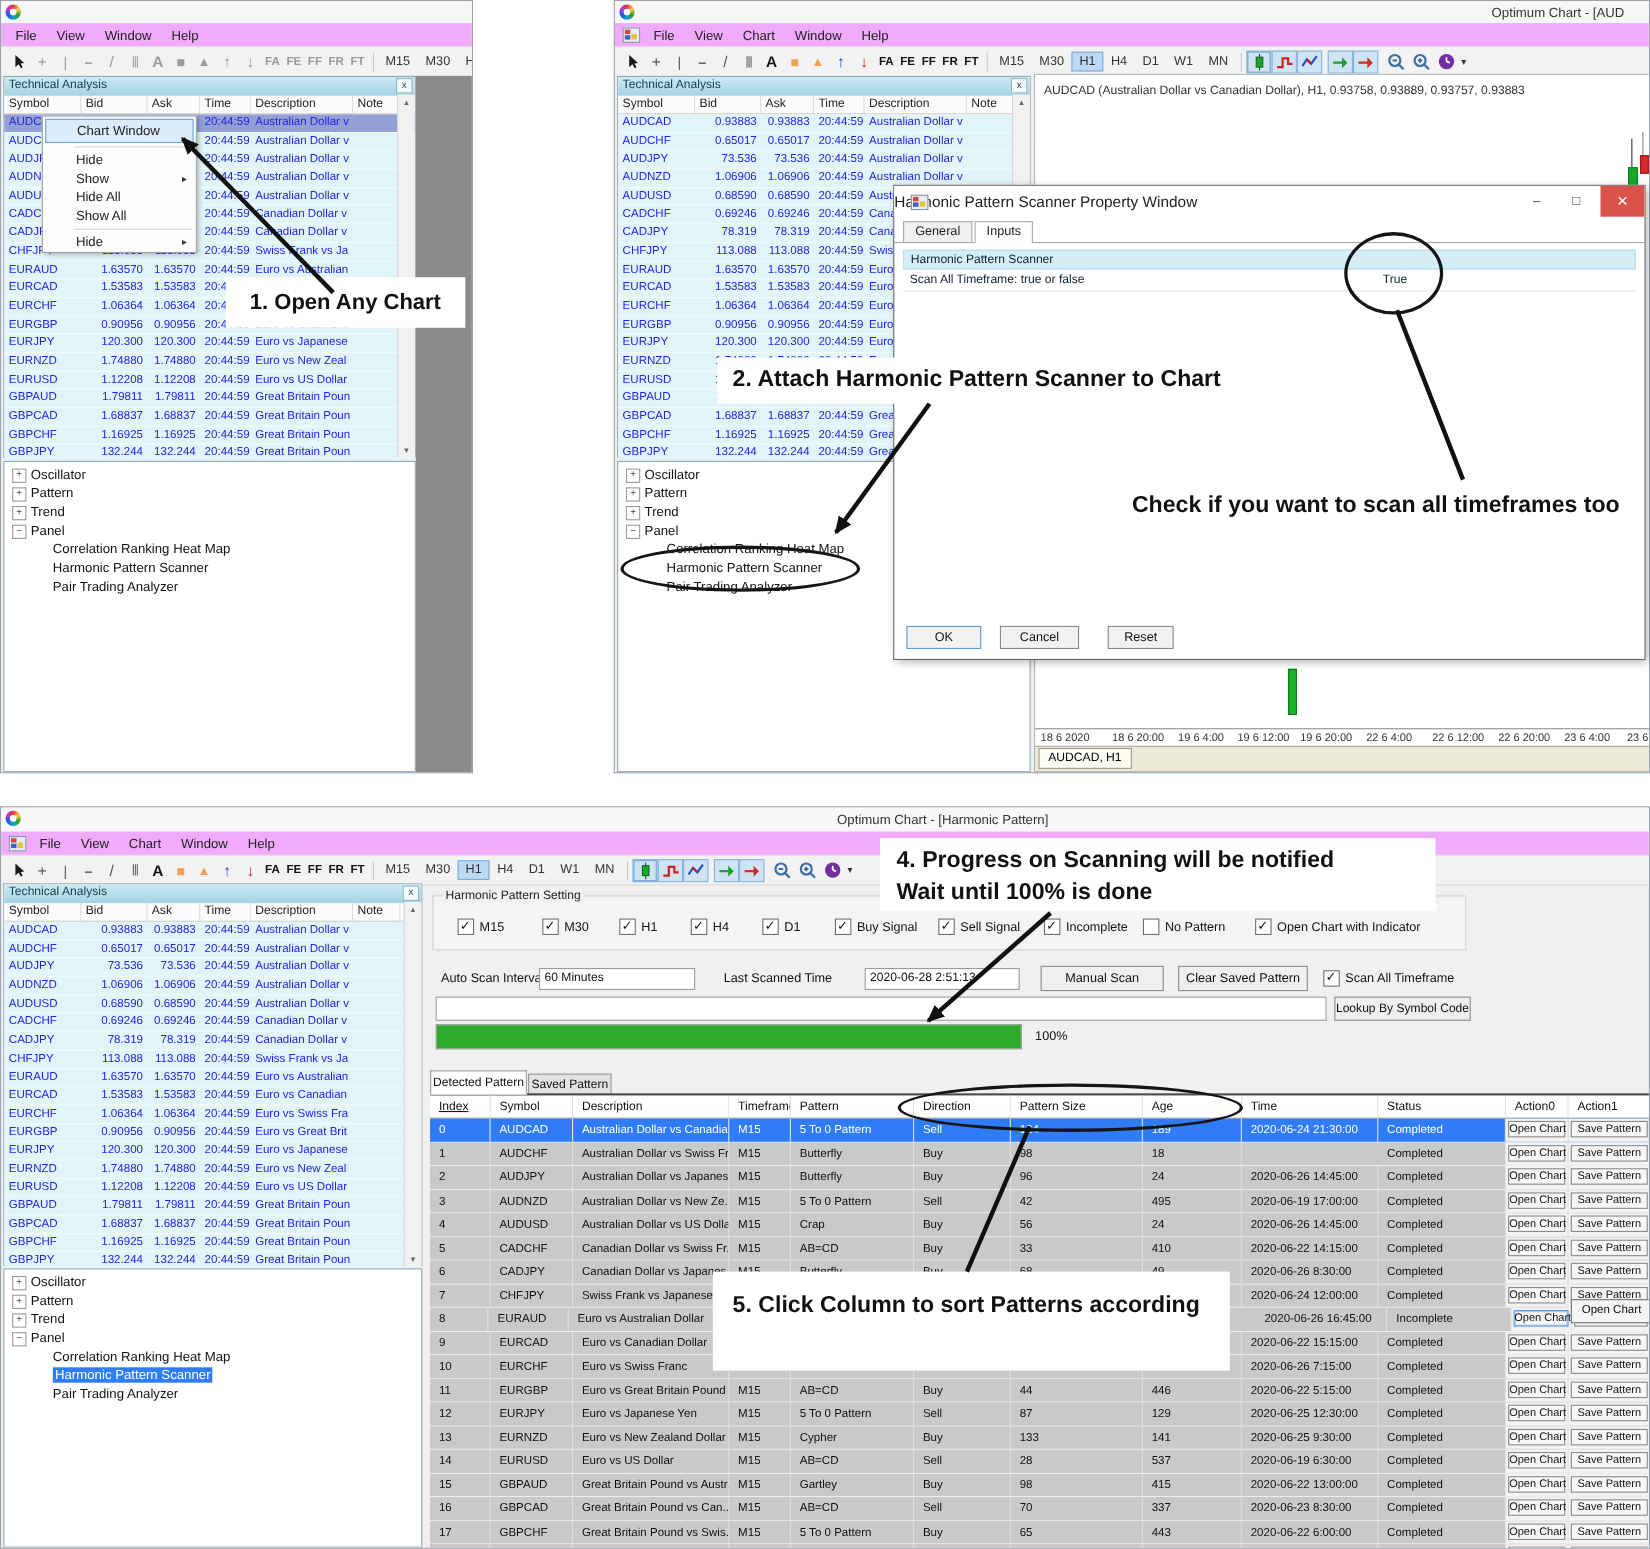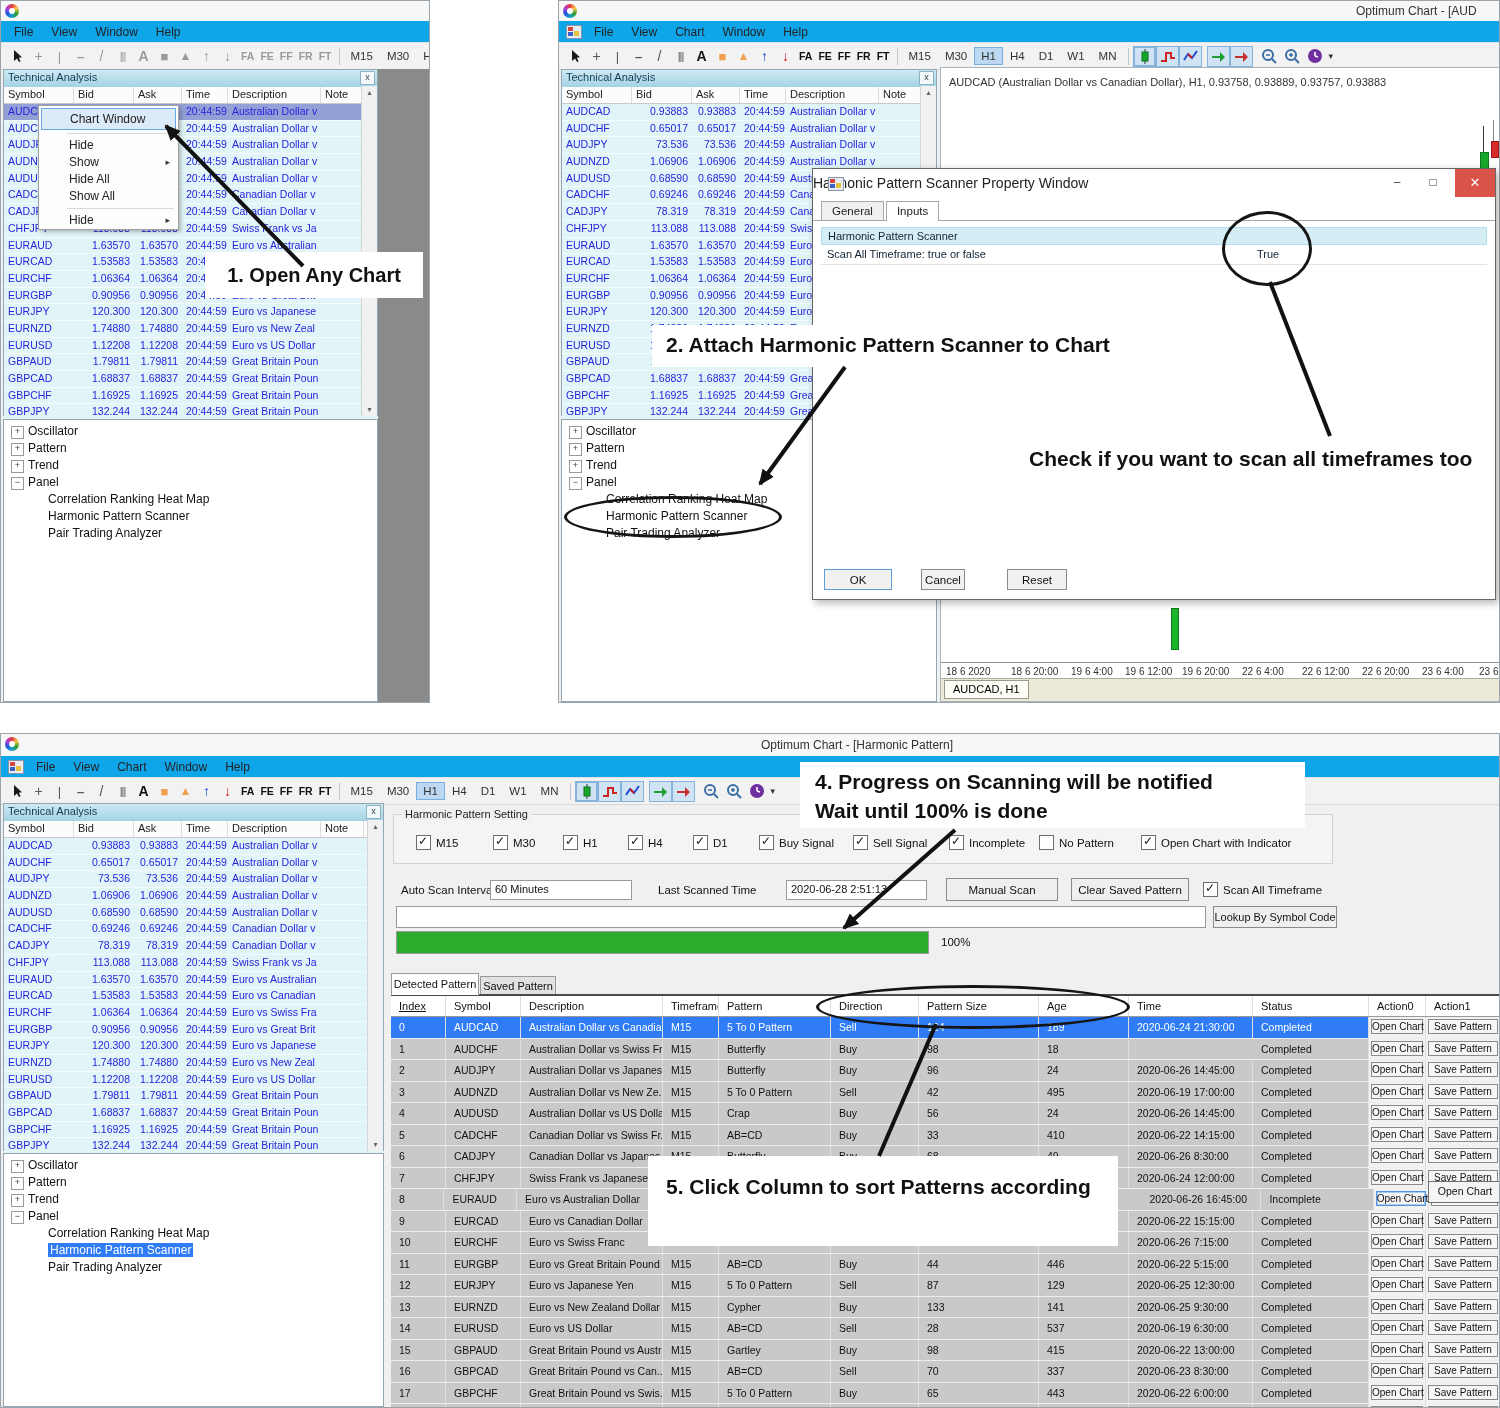--- a/index.html
+++ b/index.html
@@ -5,21 +5,21 @@
   html,body{margin:0;padding:0;}
   body{width:1500px;height:1408px;position:relative;background:#fff;overflow:hidden;
        font-family:"Liberation Sans",sans-serif;-webkit-font-smoothing:antialiased;}
   .window{position:absolute;background:#f0f0f0;border:1px solid #9aa4ac;box-sizing:border-box;overflow:hidden;}
   .titlebar{position:relative;height:20px;background:#f7f7f7;}
   .appicon{position:absolute;left:4px;top:3px;width:14px;height:14px;border-radius:50%;
            background:conic-gradient(#e5383b,#f9c74f,#2a9d2a,#18a0c8,#1a5ae0,#b23bd6,#e5383b);}
   .appicon i{position:absolute;left:4px;top:4px;width:6px;height:6px;border-radius:50%;background:#fff;}
   .wtitle{position:absolute;top:3px;font-size:12px;color:#333;white-space:nowrap;}
   .menubar{position:relative;height:21px;display:flex;align-items:center;font-size:12px;color:#222;
-           background:#0ea5e9;border-bottom:1px solid #e3e3e3;}
+           background:#f0abfc;border-bottom:1px solid #e3e3e3;}
   .menu-item{padding:0 9px;}
   .mdi{width:14px;height:12px;margin:0 3px 0 7px;border:1px solid #8a93a8;background:#e8ecf4;position:relative;}
   .mdi i{position:absolute;}
   .mdi .r{left:1px;top:1px;width:5px;height:4px;background:#d2483f;}
   .mdi .y{left:7px;top:5px;width:5px;height:5px;background:#e7c33c;}
   .mdi .b{left:1px;top:6px;width:5px;height:4px;background:#3a62c8;}
   .toolbar{position:relative;height:26px;display:flex;align-items:center;background:#f2f2f2;
            border-bottom:1px solid #d8d8d8;padding-left:6px;}
   .toolbar.gray .glyph,.toolbar.gray .tbt{color:#9a9a9a !important;}
   .tbox{width:21px;height:20px;display:flex;align-items:center;justify-content:center;flex:none;}
@@ -750,21 +750,21 @@
   <div class="dlg-tabs">
     <div class="dlg-tab">General</div>
     <div class="dlg-tab sel">Inputs</div>
   </div>
   <div class="dlg-row1">Harmonic Pattern Scanner</div>
   <div class="dlg-row2">
     <span class="lab">Scan All Timeframe: true or false</span>
     <span class="val">True</span>
   </div>
   <div class="dlg-btn" style="left:11px;top:400px;width:68px;border:1px solid #5e9ed6;">OK</div>
-  <div class="dlg-btn" style="left:108px;top:400px;width:44px;">Cancel</div>
+  <div class="dlg-btn" style="left:96px;top:400px;width:72px;">Cancel</div>
   <div class="dlg-btn" style="left:194px;top:400px;width:60px;">Reset</div>
 
   <div style="position:absolute;left:216px;top:278px;font-size:21px;font-weight:bold;color:#111;white-space:nowrap;">Check if you want to scan all timeframes too</div>
 </div>
 
 <div class="window" id="win3" style="left:0;top:733px;width:1500px;height:675px;">
   <div class="titlebar" style="height:22px;">
     <div class="appicon">
         <i></i>
       </div>

